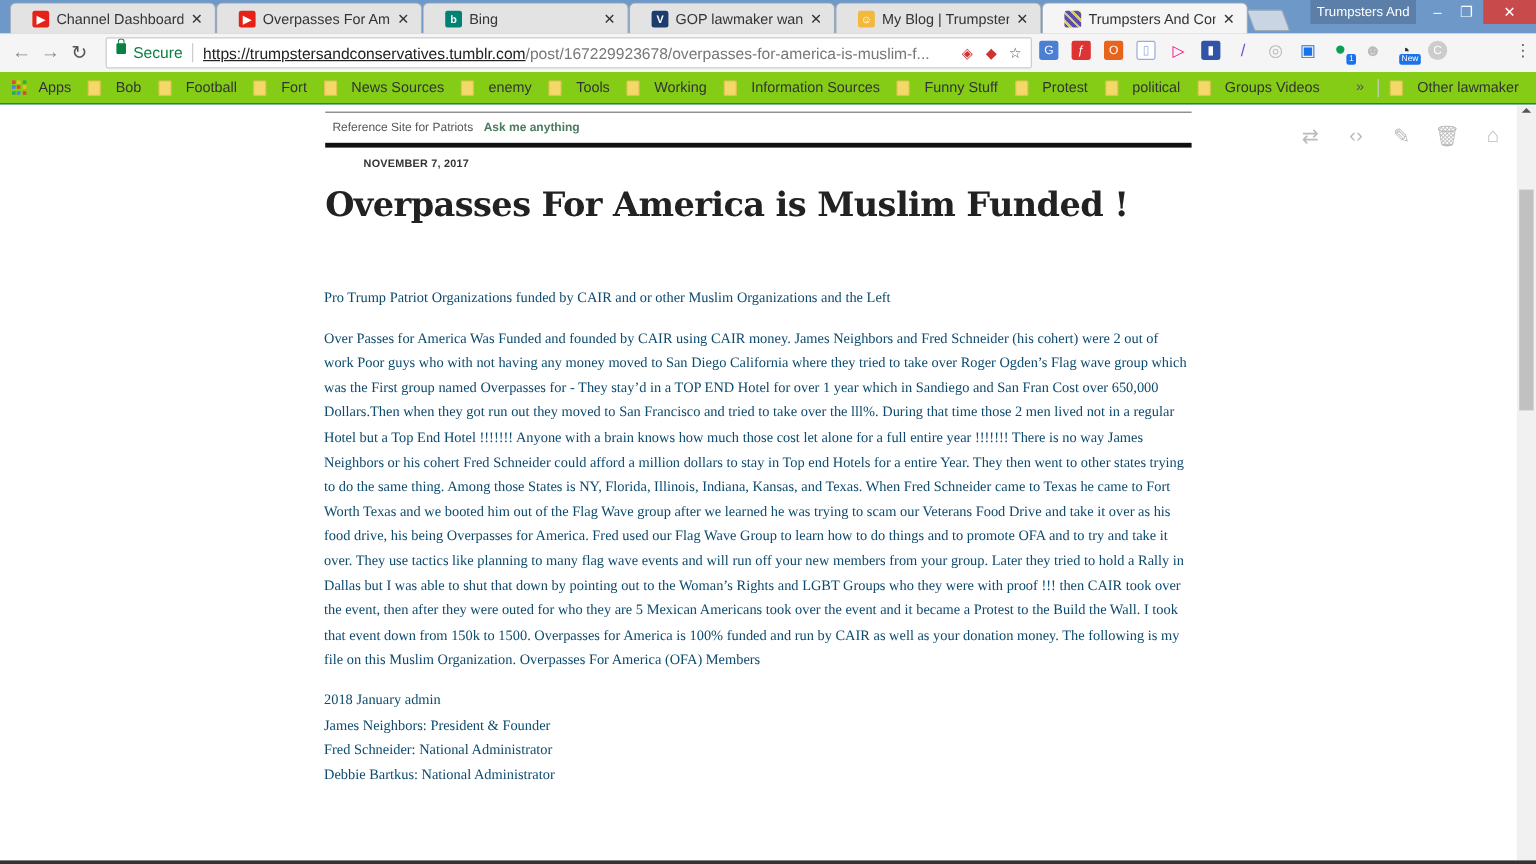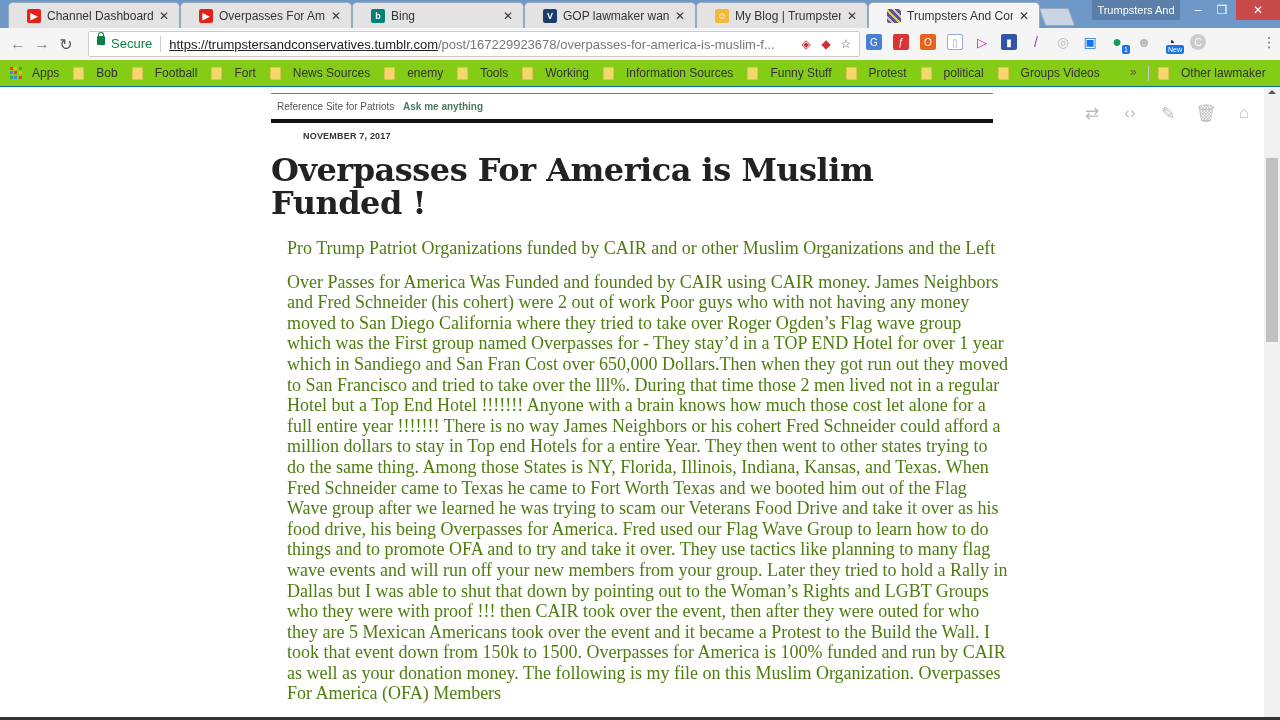--- a/index.html
+++ b/index.html
@@ -44,22 +44,22 @@
   .bm-sep { position: absolute; left: 1148px; top: 6px; width: 1px; height: 15px; background: #ccc; }
   .bm-other { position: absolute; left: 1158px; top: 6px; display: flex; align-items: center; }
 
   
   .page { position: absolute; left: 0; top: 88px; width: 1264px; height: 632px; background: #fff; overflow: hidden; }
   .topline { position: absolute; left: 271px; top: 5px; width: 722px; height: 1px; background: #777; }
   .blog-desc { position: absolute; left: 277px; top: 13px; font-size: 10px; color: #555; white-space: nowrap; }
   .ask { color: #4a7b5f; font-weight: bold; margin-left: 6px; }
   .thickline { position: absolute; left: 271px; top: 31px; width: 722px; height: 4px; background: #111; }
   .post-date { position: absolute; left: 271px; top: 43px; font-size: 9px; font-weight: bold; color: #333; letter-spacing: 0.2px; margin-left: 32px; }
-  .post-title { position: absolute; left: 271px; top: 66px; width: 722px; font-family: "DejaVu Serif", serif; font-weight: bold; font-size: 32px; line-height: 33px; color: #222; letter-spacing: -0.5px; }
-  .post-body { position: absolute; left: 287px; top: 150px; width: 722px; font-family: "Liberation Serif", serif; font-size: 18px; line-height: 20.6px; color: #4d7c0f; }
+  .post-title { position: absolute; left: 271px; top: 66px; width: 722px; font-family: "DejaVu Serif", serif; font-weight: bold; font-size: 28px; line-height: 33px; color: #222; letter-spacing: -0.5px; }
+  .post-body { position: absolute; left: 270px; top: 150px; width: 722px; font-family: "Liberation Serif", serif; font-size: 12px; line-height: 20.6px; color: #0c4a6e; }
   .post-body p { margin-bottom: 13px; }
   .members p { margin: 0; }
 
   .tumblr-ctrls { position: absolute; left: 1082px; top: 14px; display: flex; gap: 18px; color: #bbb; font-size: 17px; }
   .tumblr-ctrls span { width: 20px; height: 22px; display: flex; align-items: center; justify-content: center; }
 
   
   .scrollbar { position: absolute; left: 1264px; top: 88px; width: 16px; height: 632px; background: #f1f1f1; }
   .scroll-up { position: absolute; left: 4px; top: 2px; width: 0; height: 0; border-left: 4px solid transparent; border-right: 4px solid transparent; border-bottom: 4px solid #555; }
   .scroll-thumb { position: absolute; left: 2px; top: 70px; width: 12px; height: 184px; background: #c1c1c1; }
@@ -232,20 +232,26 @@
     <span>🗑</span>
     <span>⌂</span>
   </div>
 
   <div class="post-date">NOVEMBER 7, 2017</div>
   <h1 class="post-title">Overpasses For America is Muslim Funded !</h1>
 
   <div class="post-body">
     <p>Pro Trump Patriot Organizations funded by CAIR and or other Muslim Organizations and the Left</p>
     <p>Over Passes for America Was Funded and founded by CAIR using CAIR money. James Neighbors and Fred Schneider (his cohert) were 2 out of work Poor guys who with not having any money moved to San Diego California where they tried to take over Roger Ogden’s Flag wave group which was the First group named Overpasses for - They stay’d in a TOP END Hotel for over 1 year which in Sandiego and San Fran Cost over 650,000 Dollars.Then when they got run out they moved to San Francisco and tried to take over the lll%. During that time those 2 men lived not in a regular Hotel but a Top End Hotel !!!!!!! Anyone with a brain knows how much those cost let alone for a full entire year !!!!!!! There is no way James Neighbors or his cohert Fred Schneider could afford a million dollars to stay in Top end Hotels for a entire Year. They then went to other states trying to do the same thing. Among those States is NY, Florida, Illinois, Indiana, Kansas, and Texas. When Fred Schneider came to Texas he came to Fort Worth Texas and we booted him out of the Flag Wave group after we learned he was trying to scam our Veterans Food Drive and take it over as his food drive, his being Overpasses for America. Fred used our Flag Wave Group to learn how to do things and to promote OFA and to try and take it over. They use tactics like planning to many flag wave events and will run off your new members from your group. Later they tried to hold a Rally in Dallas but I was able to shut that down by pointing out to the Woman’s Rights and LGBT Groups who they were with proof !!! then CAIR took over the event, then after they were outed for who they are 5 Mexican Americans took over the event and it became a Protest to the Build the Wall. I took that event down from 150k to 1500. Overpasses for America is 100% funded and run by CAIR as well as your donation money. The following is my file on this Muslim Organization. Overpasses For America (OFA) Members</p>
+    <div class="members">
+      <p>2018 January admin</p>
+      <p>James Neighbors: President &amp; Founder</p>
+      <p>Fred Schneider: National Administrator</p>
+      <p>Debbie Bartkus: National Administrator</p>
+    </div>
   </div>
 </div>
 
 <div class="scrollbar">
   <span class="scroll-up"></span>
   <span class="scroll-thumb"></span>
 </div>
 <div class="bottom-bar"></div>
 
 </body></html>

